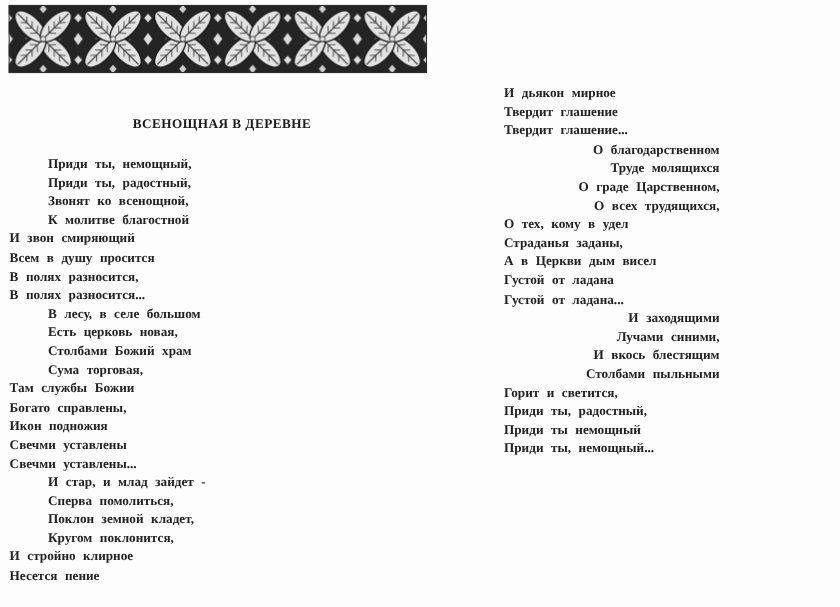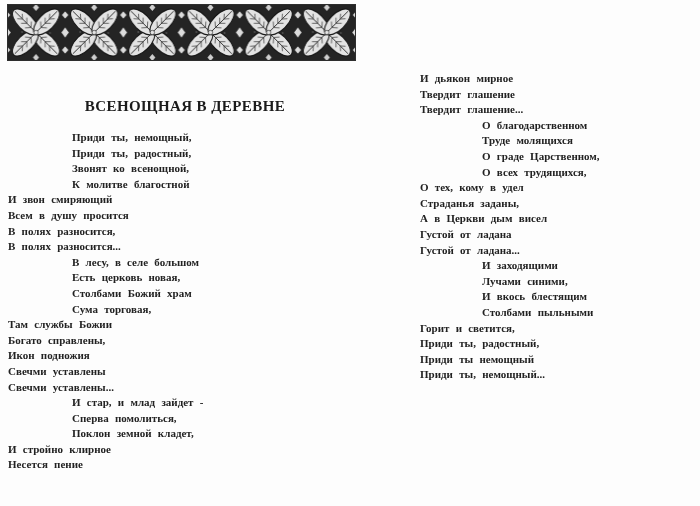--- a/index.html
+++ b/index.html
@@ -19,39 +19,39 @@
     width: 349px;
     height: 57px;
   }
   .title {
     position: absolute;
     left: 0;
     top: 98px;
     width: 370px;
     margin: 0;
     text-align: center;
-    font-size: 15px;
+    font-size: 11px;
     font-weight: 700;
     letter-spacing: 0.4px;
     color: #1b1b1b;
     white-space: nowrap;
   }
   .col {
     position: absolute;
     font-size: 11px;
     font-weight: 700;
     line-height: 15.6px;
     word-spacing: 3.5px;
     white-space: nowrap;
     color: #222;
   }
   .col-left  { left: 8px;   top: 130px; }
   .col-right { left: 420px; top: 71px;  }
-  .col-left  .indent { margin-left: 64px; }
-  .col-right .indent { margin-left: 62px; }
+  .col-left  .indent { margin-left: 32px; }
+  .col-right .indent { margin-left: 62px; text-align: right; }
 </style>
 </head>
 <body>
 
 <div class="page">
 
   <div class="ornament">
     <svg width="349" height="57" viewBox="0 0 349 57" xmlns="http://www.w3.org/2000/svg">
       <defs>
         <g id="leaf">
@@ -109,20 +109,21 @@
       <div class="line indent">Столбами Божий храм</div>
       <div class="line indent">Сума торговая,</div>
       <div class="line">Там службы Божии</div>
       <div class="line">Богато справлены,</div>
       <div class="line">Икон подножия</div>
       <div class="line">Свечми уставлены</div>
       <div class="line">Свечми уставлены...</div>
       <div class="line indent">И стар, и млад зайдет -</div>
       <div class="line indent">Сперва помолиться,</div>
       <div class="line indent">Поклон земной кладет,</div>
+      <div class="line indent">Кругом поклонится,</div>
       <div class="line">И стройно клирное</div>
       <div class="line">Несется пение</div>
     </div>
 
   <div class="col col-right">
       <div class="line">И дьякон мирное</div>
       <div class="line">Твердит глашение</div>
       <div class="line">Твердит глашение...</div>
       <div class="line indent">О благодарственном</div>
       <div class="line indent">Труде молящихся</div>

